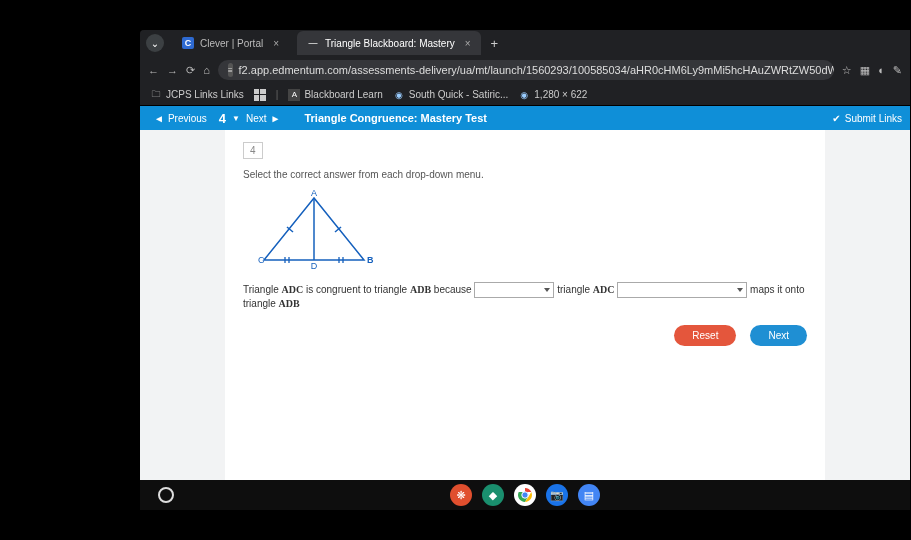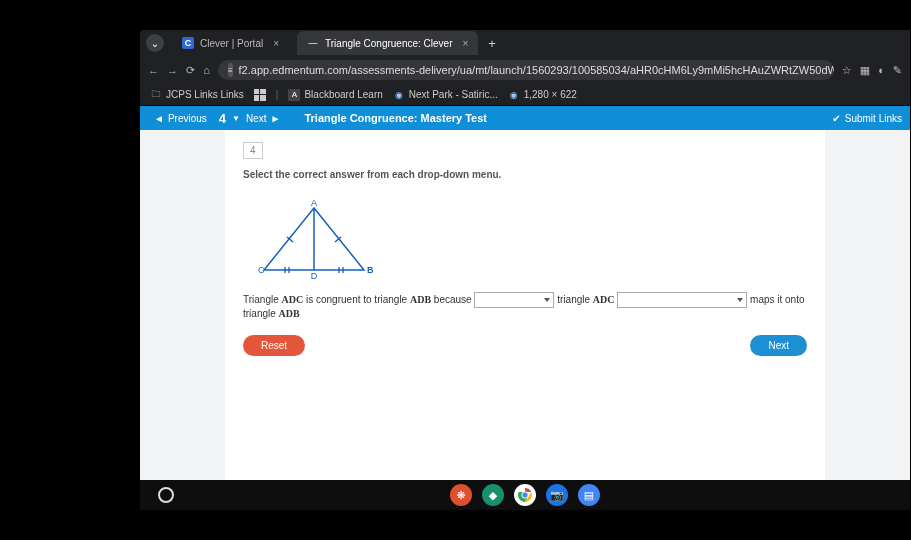--- a/index.html
+++ b/index.html
@@ -136,21 +136,21 @@
     color: #333;
   }
   .q-badge {
     display: inline-block;
     border: 1px solid #ccc;
     padding: 2px 6px;
     color: #888;
     font-size: 10px;
     margin-bottom: 10px;
   }
-  .instr { color: #555; margin-bottom: 20px; font-weight: bold; }
+  .instr { color: #555; margin-bottom: 10px; }
   .question { color: #333; margin-bottom: 8px; }
   .tri-wrap { margin: 6px 0 10px 6px; }
   .answer-line { margin-top: 6px; color: #333; }
   .sel {
     display: inline-block;
     border: 1px solid #aaa;
     min-width: 80px;
     height: 16px;
     vertical-align: middle;
     position: relative;
@@ -160,21 +160,21 @@
   .sel::after {
     content: "";
     position: absolute;
     right: 3px; top: 5px;
     border-left: 3px solid transparent;
     border-right: 3px solid transparent;
     border-top: 4px solid #555;
   }
   .sel.wide { min-width: 130px; }
   .btn-row {
-    display: flex; justify-content: space-between; gap: 2px;
+    display: flex; justify-content: flex-end; gap: 14px;
     margin-top: 16px;
   }
   .pill-btn {
     padding: 5px 18px;
     border-radius: 13px;
     color: #fff;
     font-size: 10px;
     cursor: pointer;
     border: none;
   }
@@ -218,21 +218,21 @@
 
   <div class="tabs-row">
     <div class="dropdown-chev">⌄</div>
     <div class="tab inactive">
       <span class="favicon clever">C</span>
       <span>Clever | Portal</span>
       <span class="close-x">×</span>
     </div>
     <div class="tab active">
       <span class="favicon" style="color:#ccc;">—</span>
-      <span>Triangle Congruence: Clever</span>
+      <span>Triangle Blackboard: Mastery</span>
       <span class="close-x">×</span>
     </div>
     <span class="new-tab">+</span>
   </div>
 
   <div class="addr-row">
     <span class="addr-btn">←</span>
     <span class="addr-btn">→</span>
     <span class="addr-btn">⟳</span>
     <span class="addr-btn">⌂</span>
@@ -259,21 +259,21 @@
           <span></span>
         </span>
     </div>
     <span class="bm-sep">|</span>
     <div class="bm-item">
       <span class="bm-ico" style="background:#444;color:#fff;font-size:8px;">A</span>
       <span>Blackboard Learn</span>
     </div>
     <div class="bm-item">
       <span class="bm-ico" style="color:#9cf;">◉</span>
-      <span>Next Park - Satiric...</span>
+      <span>South Quick - Satiric...</span>
     </div>
     <div class="bm-item">
       <span class="bm-ico" style="color:#9cf;">◉</span>
       <span>1,280 × 622</span>
     </div>
   </div>
 
   <div class="app-head">
     <div class="nav-btn">
       <span>◄</span>

